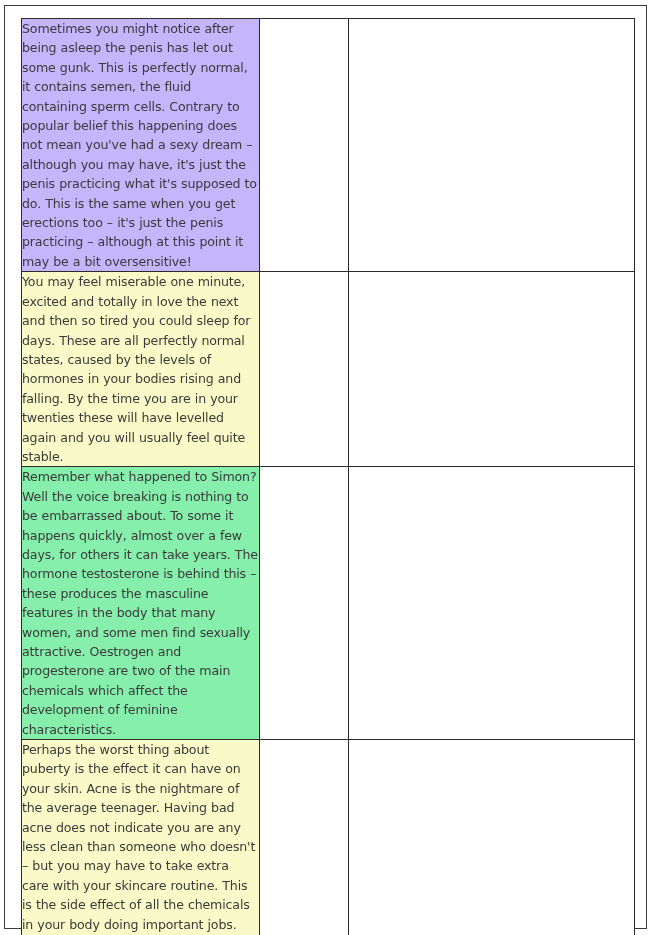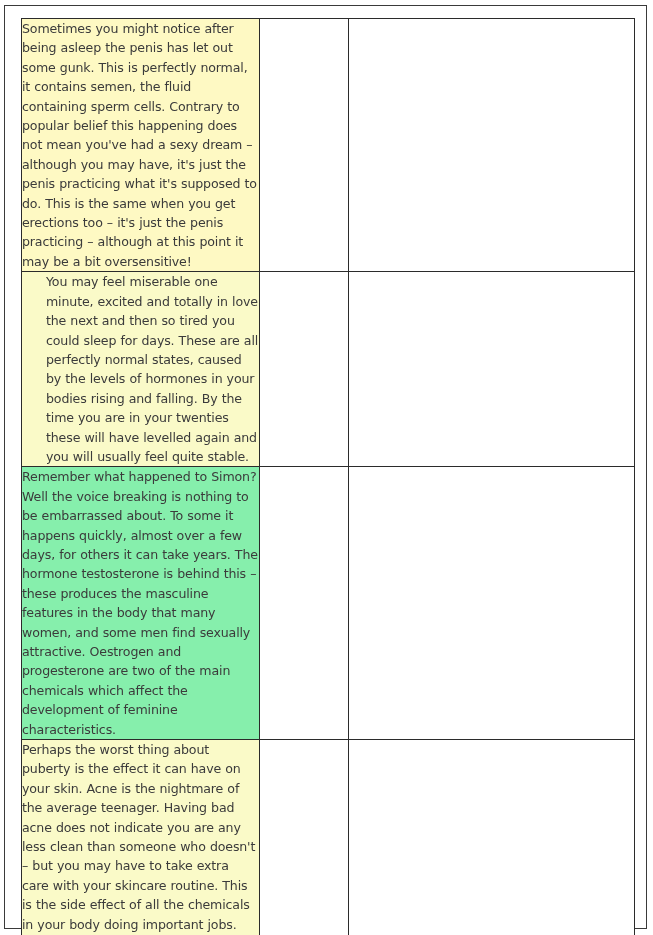--- a/index.html
+++ b/index.html
@@ -90,30 +90,30 @@
 
   <table id="worksheet-table">
     <colgroup>
       <col class="col-info">
       <col class="col-blank1">
       <col class="col-blank2">
     </colgroup>
     <tbody>
 
       <tr id="row-1">
-        <td class="info-cell" style="background: #fef9c3; border-color: rgb(43, 43, 43);">
+        <td class="info-cell" style="background: #c4b5fd; border-color: rgb(43, 43, 43);">
           <p class="info-text" style="color: rgb(59, 59, 59);">Sometimes you might notice after being asleep the penis has let out some gunk. This is perfectly normal, it contains semen, the fluid containing sperm cells. Contrary to popular belief this happening does not mean you've had a sexy dream – although you may have, it's just the penis practicing what it's supposed to do. This is the same when you get erections too – it's just the penis practicing – although at this point it may be a bit oversensitive!</p>
         </td>
         <td class="blank-cell" style="background: rgb(255, 255, 255); border-color: rgb(43, 43, 43);"></td>
         <td class="blank-cell" style="background: rgb(255, 255, 255); border-color: rgb(43, 43, 43);"></td>
       </tr>
 
       <tr id="row-2">
         <td class="info-cell" style="background: rgb(250, 250, 200); border-color: rgb(43, 43, 43);">
-          <p class="info-text" style="color: rgb(59, 59, 59); padding-left: 24px;">You may feel miserable one minute, excited and totally in love the next and then so tired you could sleep for days. These are all perfectly normal states, caused by the levels of hormones in your bodies rising and falling. By the time you are in your twenties these will have levelled again and you will usually feel quite stable.</p>
+          <p class="info-text" style="color: rgb(59, 59, 59);">You may feel miserable one minute, excited and totally in love the next and then so tired you could sleep for days. These are all perfectly normal states, caused by the levels of hormones in your bodies rising and falling. By the time you are in your twenties these will have levelled again and you will usually feel quite stable.</p>
         </td>
         <td class="blank-cell" style="background: rgb(255, 255, 255); border-color: rgb(43, 43, 43);"></td>
         <td class="blank-cell" style="background: rgb(255, 255, 255); border-color: rgb(43, 43, 43);"></td>
       </tr>
 
       <tr id="row-3">
         <td class="info-cell" style="background: #86efac; border-color: rgb(43, 43, 43);">
           <p class="info-text" style="color: rgb(59, 59, 59);">Remember what happened to Simon? Well the voice breaking is nothing to be embarrassed about. To some it happens quickly, almost over a few days, for others it can take years. The hormone testosterone is behind this – these produces the masculine features in the body that many women, and some men find sexually attractive. Oestrogen and progesterone are two of the main chemicals which affect the development of feminine characteristics.</p>
         </td>
         <td class="blank-cell" style="background: rgb(255, 255, 255); border-color: rgb(43, 43, 43);"></td>

